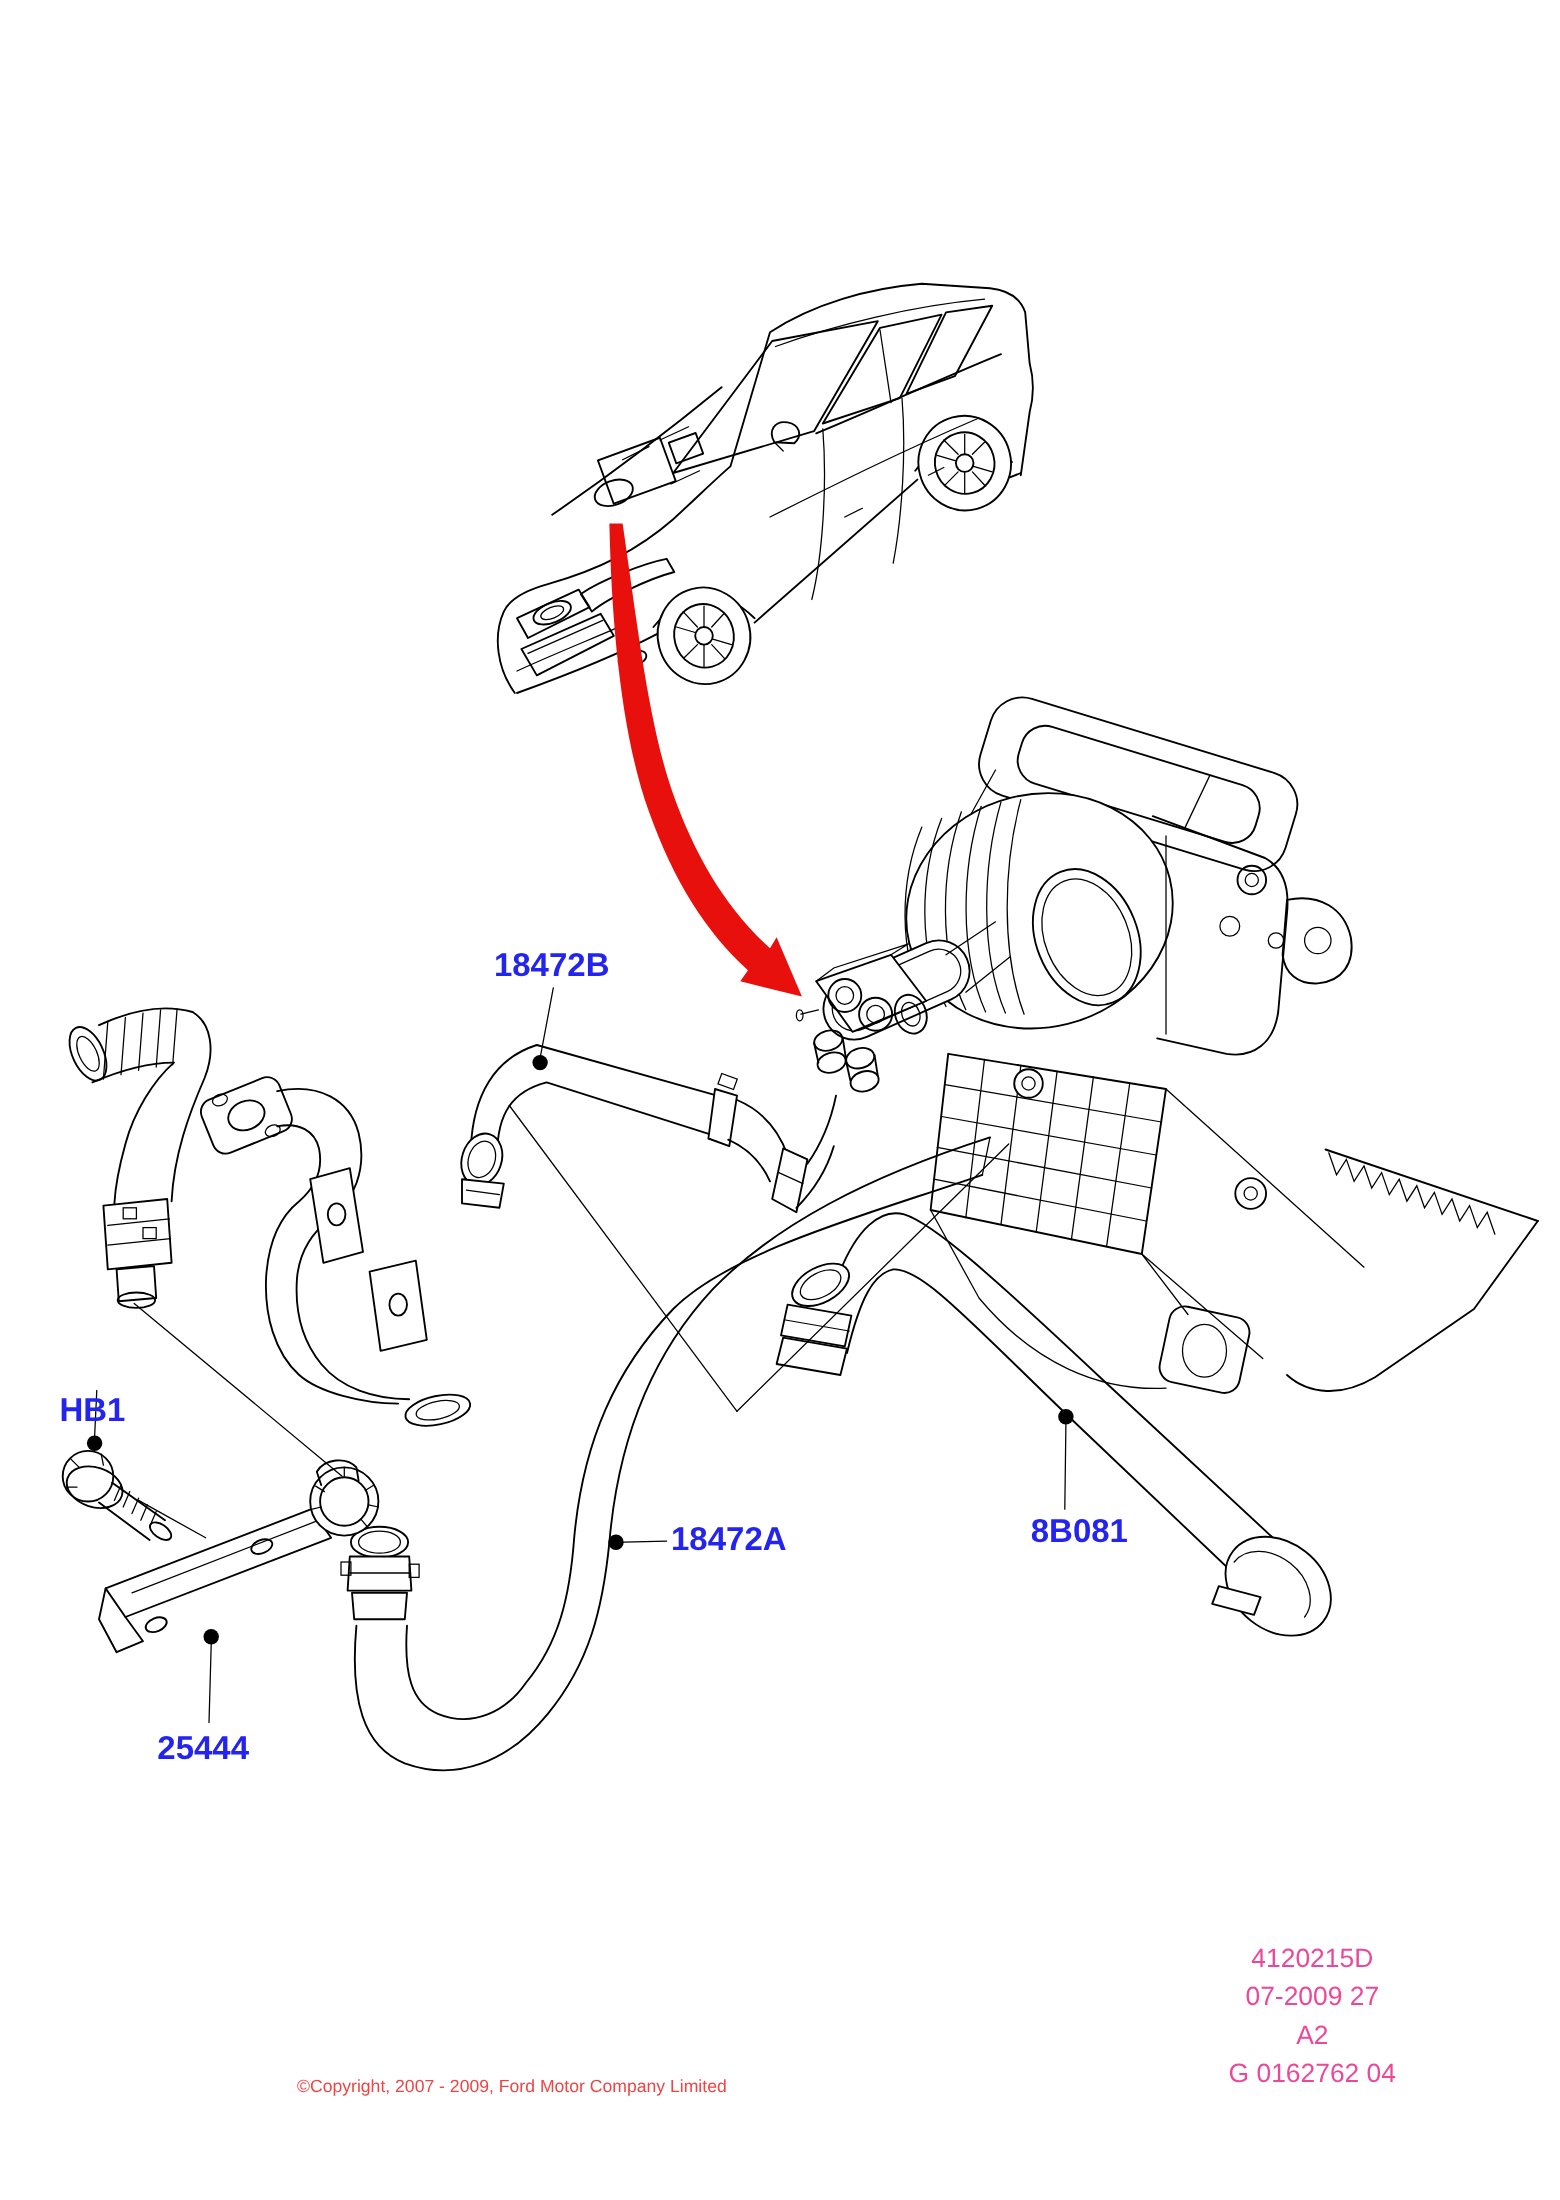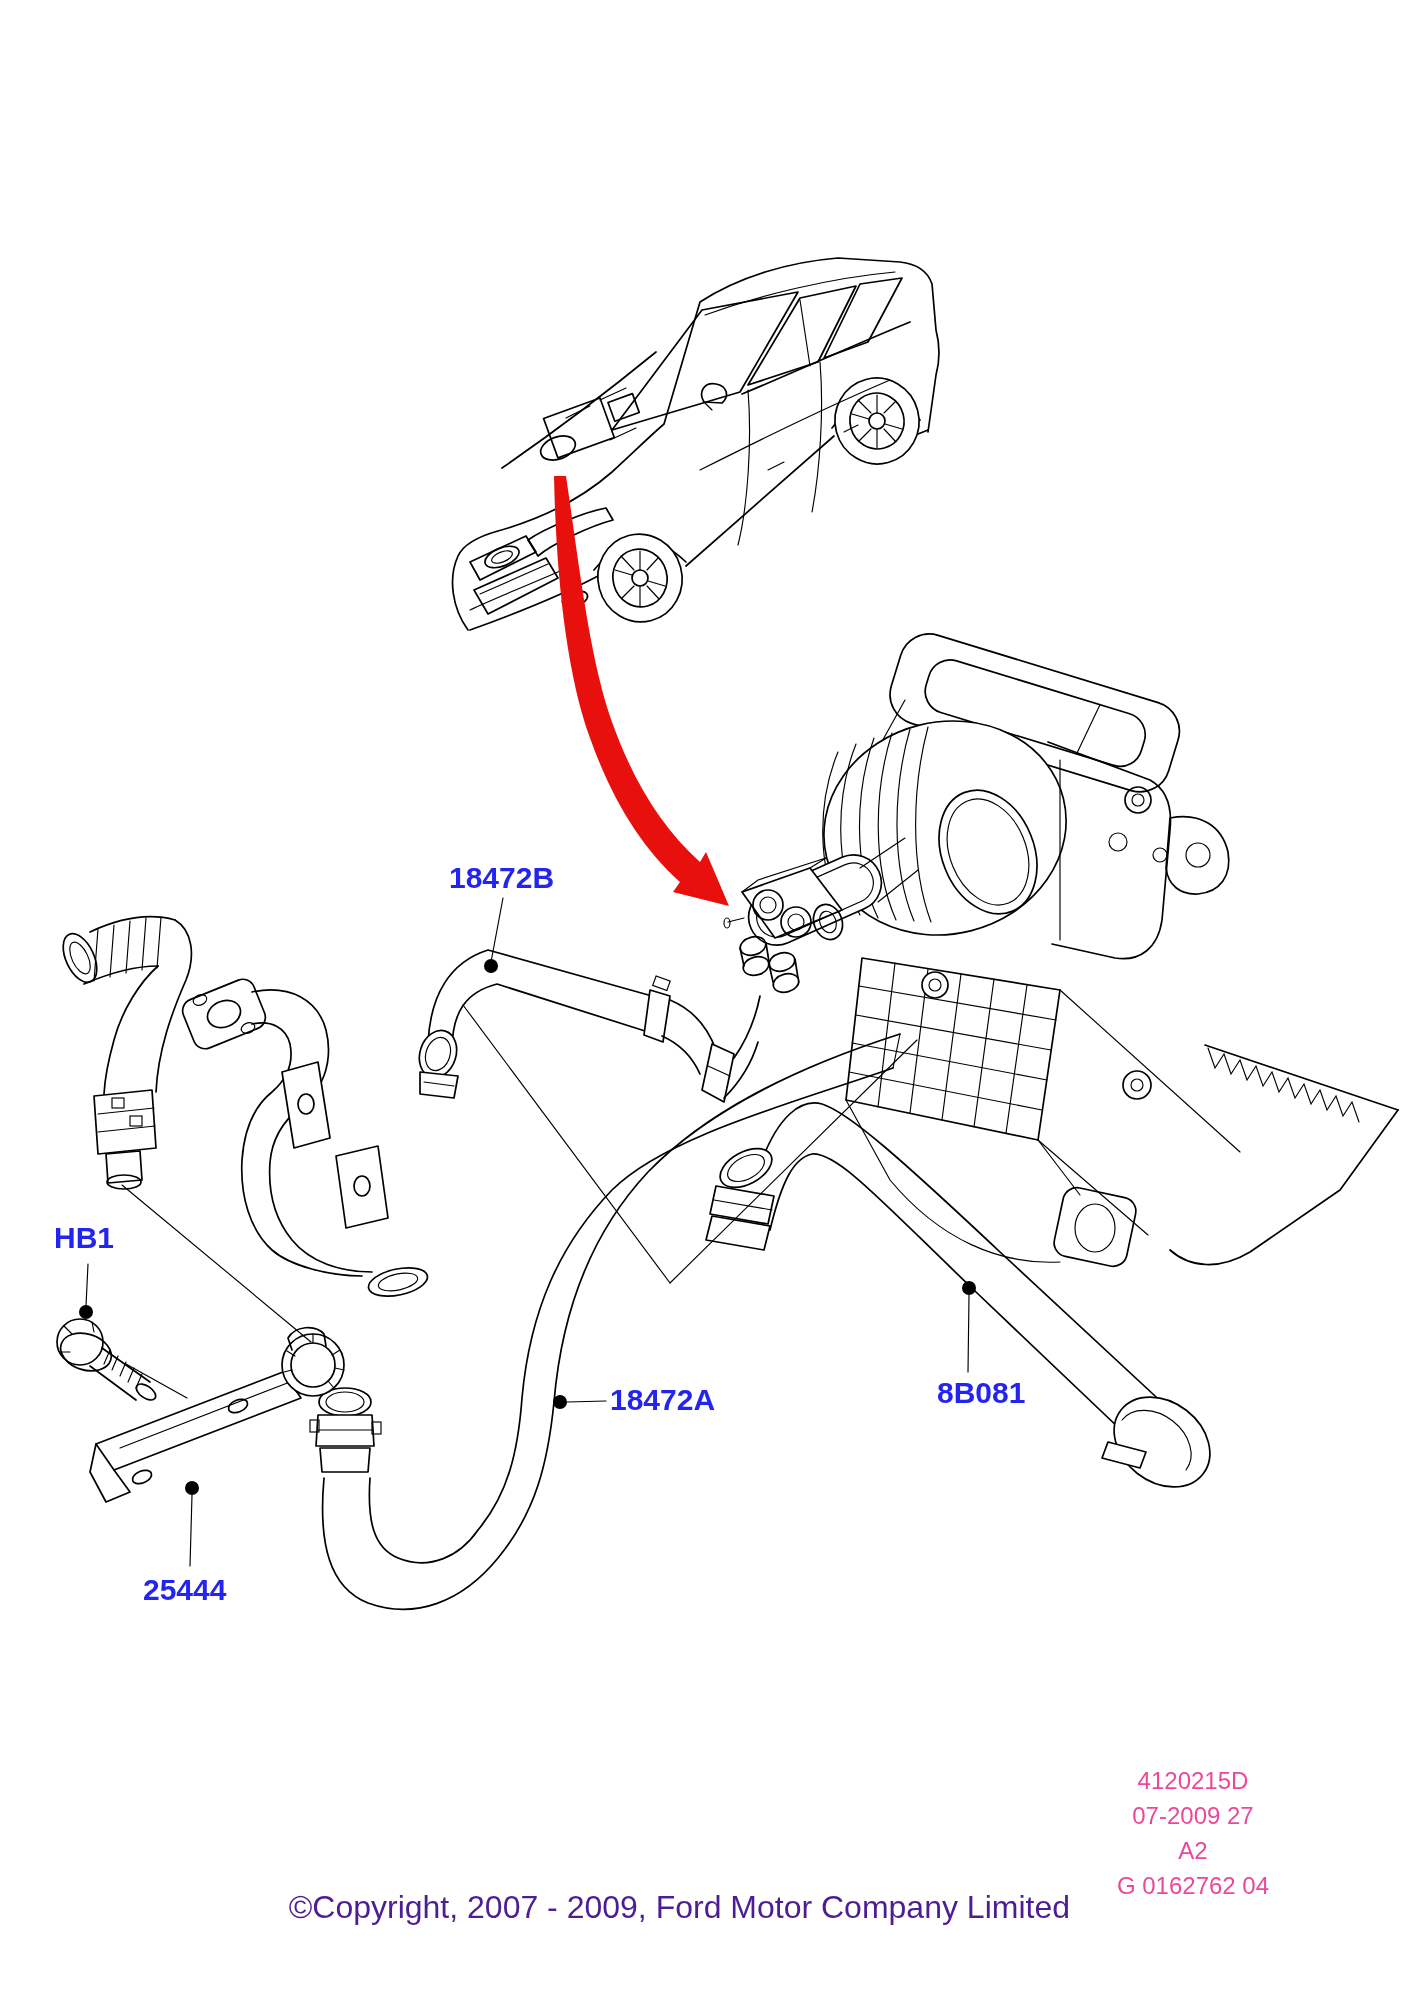--- a/index.html
+++ b/index.html
@@ -8,22 +8,22 @@
   svg{position:absolute;left:0;top:0;}
   .k{fill:none;stroke:#000;stroke-width:1.7;stroke-linecap:round;stroke-linejoin:round;}
   .t{fill:none;stroke:#000;stroke-width:1.15;stroke-linecap:round;}
   .w{fill:#fff;stroke:#000;stroke-width:1.7;stroke-linejoin:round;}
   .d{fill:#000;stroke:none;}
   .arrow{fill:#e8100c;stroke:none;}
   .plabel{position:absolute;color:#2424f0;font-weight:700;font-size:30px;line-height:32px;
           letter-spacing:0px;white-space:nowrap;cursor:pointer;}
   .docblock{position:absolute;left:1040px;top:1763px;width:306px;text-align:center;
             color:#ec4899;font-size:24px;line-height:35px;}
-  .copyright{position:absolute;left:270px;top:1889px;width:800px;text-align:right;
-             color:#4c1d95;font-size:32px;}
+  .copyright{position:absolute;left:270px;top:1889px;width:800px;text-align:left;
+             color:#ef4444;font-size:16px;}
 </style>
 </head>
 <body>
 
 <div class="stage">
 
 <svg width="1418" height="2000" viewBox="0 0 1418 2000">
 
   <g>
 
@@ -335,21 +335,21 @@
     <line class="t" x1="192" y1="1495" x2="190" y2="1566"></line>
 
     <line class="t" x1="122" y1="1185" x2="311" y2="1342"></line>
     <line class="t" x1="463" y1="1005" x2="670" y2="1283"></line>
     <line class="t" x1="917" y1="1040" x2="670" y2="1283"></line>
     <line class="t" x1="126" y1="1364" x2="187" y2="1398"></line>
   </g>
 </svg>
 
 <div class="plabel" style="left:449px;top:862px;">18472B</div>
-<div class="plabel" style="left:54px;top:1222px;">HB1</div>
+<div class="plabel" style="left:54px;top:1267px;">HB1</div>
 <div class="plabel" style="left:610px;top:1384px;">18472A</div>
 <div class="plabel" style="left:917px;top:1377px;margin-left:20px;">8B081</div>
 <div class="plabel" style="left:143px;top:1574px;">25444</div>
 
 <div class="docblock">
   <div>4120215D</div>
   <div>07-2009 27</div>
   <div>A2</div>
   <div>G 0162762 04</div>
 </div>

